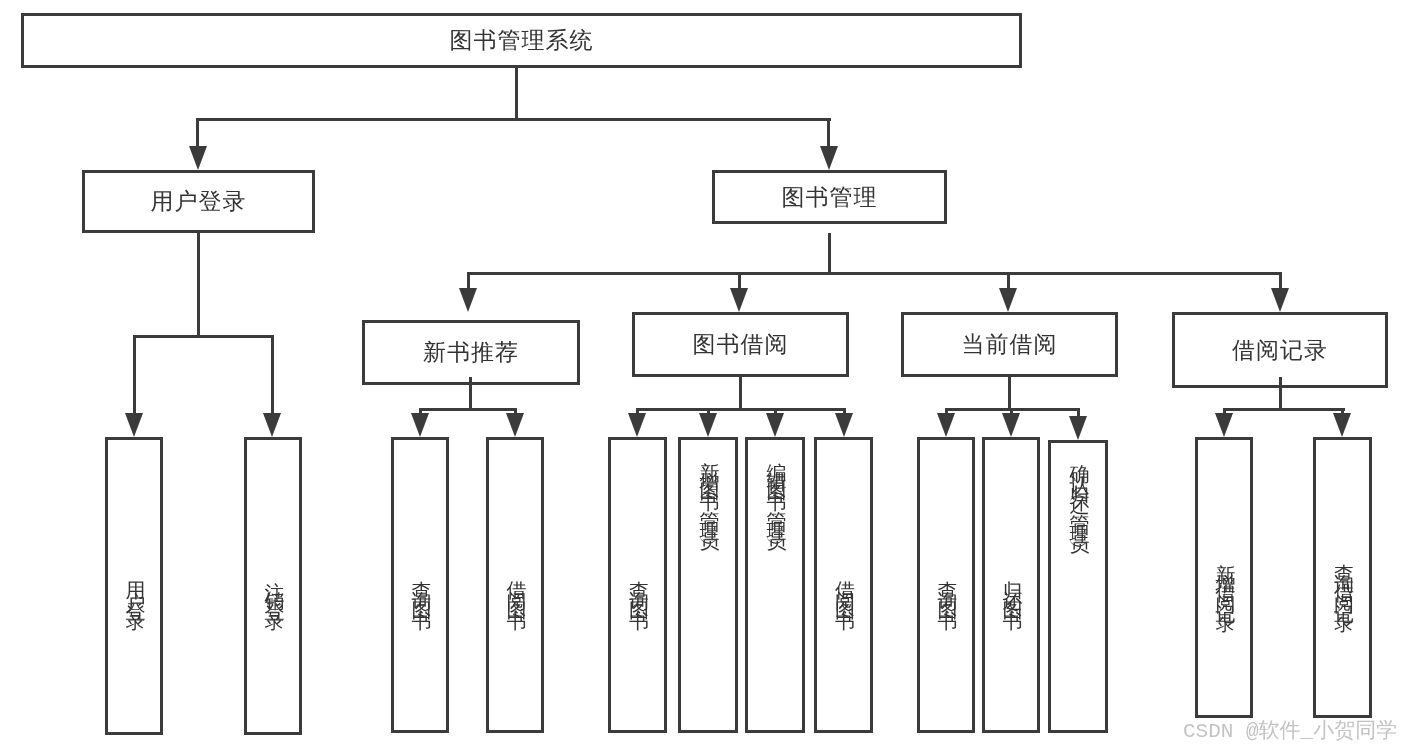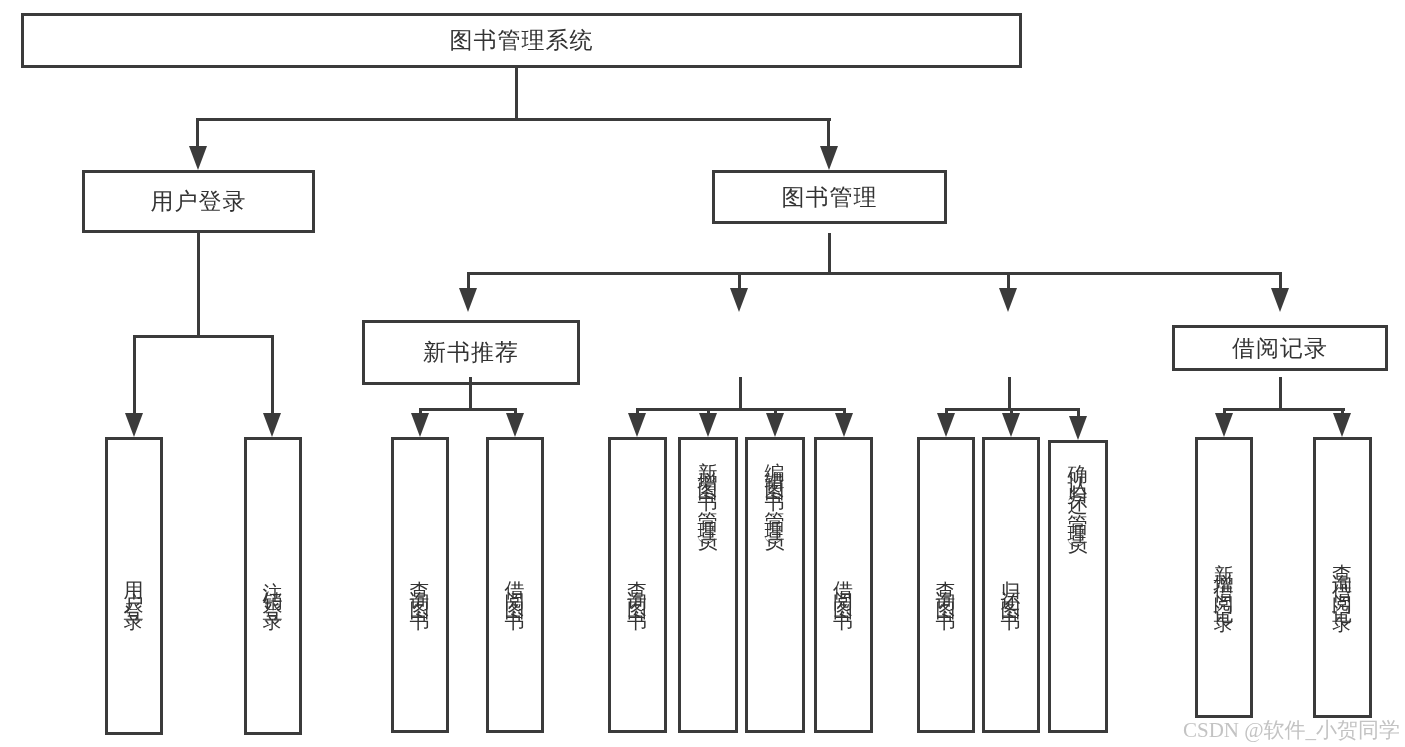--- a/index.html
+++ b/index.html
@@ -5,21 +5,21 @@
   html, body {
     margin: 0;
     padding: 0;
     background: #ffffff;
   }
   #canvas {
     position: relative;
     width: 1405px;
     height: 747px;
     background: #ffffff;
-    font-family: Liberation Serif, serif;
+    font-family: Liberation Mono, monospace;
     overflow: hidden;
   }
   .box {
     position: absolute;
     box-sizing: border-box;
     border: 3px solid #3b3b3b;
     background: #ffffff;
     display: flex;
     align-items: center;
     justify-content: center;
@@ -102,21 +102,27 @@
   <div class="ln" style="left:738px;top:272px;width:3px;height:16px"></div>
   <div class="arr" style="left:730px;top:288px"></div>
   <div class="ln" style="left:1007px;top:272px;width:3px;height:16px"></div>
   <div class="arr" style="left:999px;top:288px"></div>
   <div class="ln" style="left:1279px;top:272px;width:3px;height:16px"></div>
   <div class="arr" style="left:1271px;top:288px"></div>
 
   <div class="box h" style="left:362px;top:320px;width:218px;height:65px">
     <span class="lbl">新书推荐</span>
   </div>
-  <div class="box h" style="left:1172px;top:325px;width:216px;height:46px">
+  <div class="box h" style="left:632px;top:312px;width:217px;height:65px">
+    <span class="lbl">图书借阅</span>
+  </div>
+  <div class="box h" style="left:901px;top:312px;width:217px;height:65px">
+    <span class="lbl">当前借阅</span>
+  </div>
+  <div class="box h" style="left:1172px;top:312px;width:216px;height:76px">
     <span class="lbl">借阅记录</span>
   </div>
 
   <div class="ln" style="left:469px;top:377px;width:3px;height:31px"></div>
   <div class="ln" style="left:419px;top:408px;width:98px;height:3px"></div>
   <div class="ln" style="left:419px;top:408px;width:3px;height:5px"></div>
   <div class="arr" style="left:411px;top:413px"></div>
   <div class="ln" style="left:514px;top:408px;width:3px;height:5px"></div>
   <div class="arr" style="left:506px;top:413px"></div>
 

